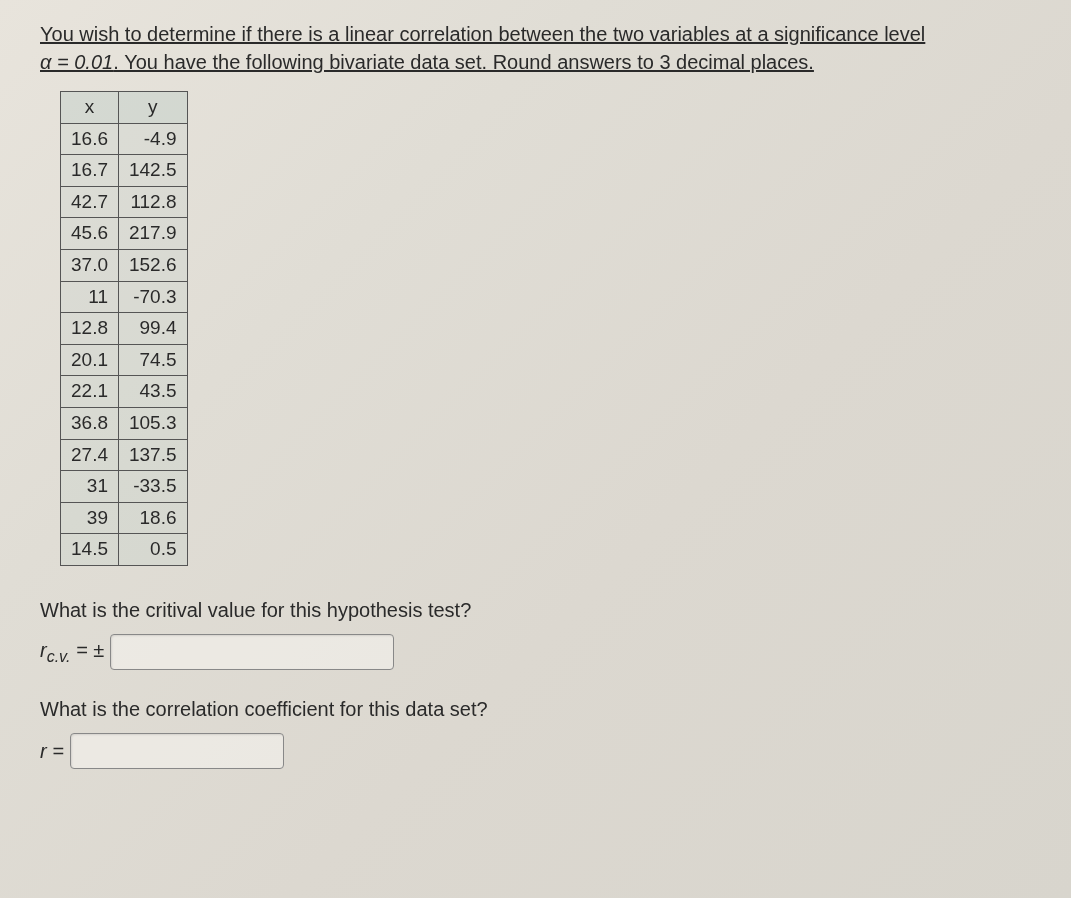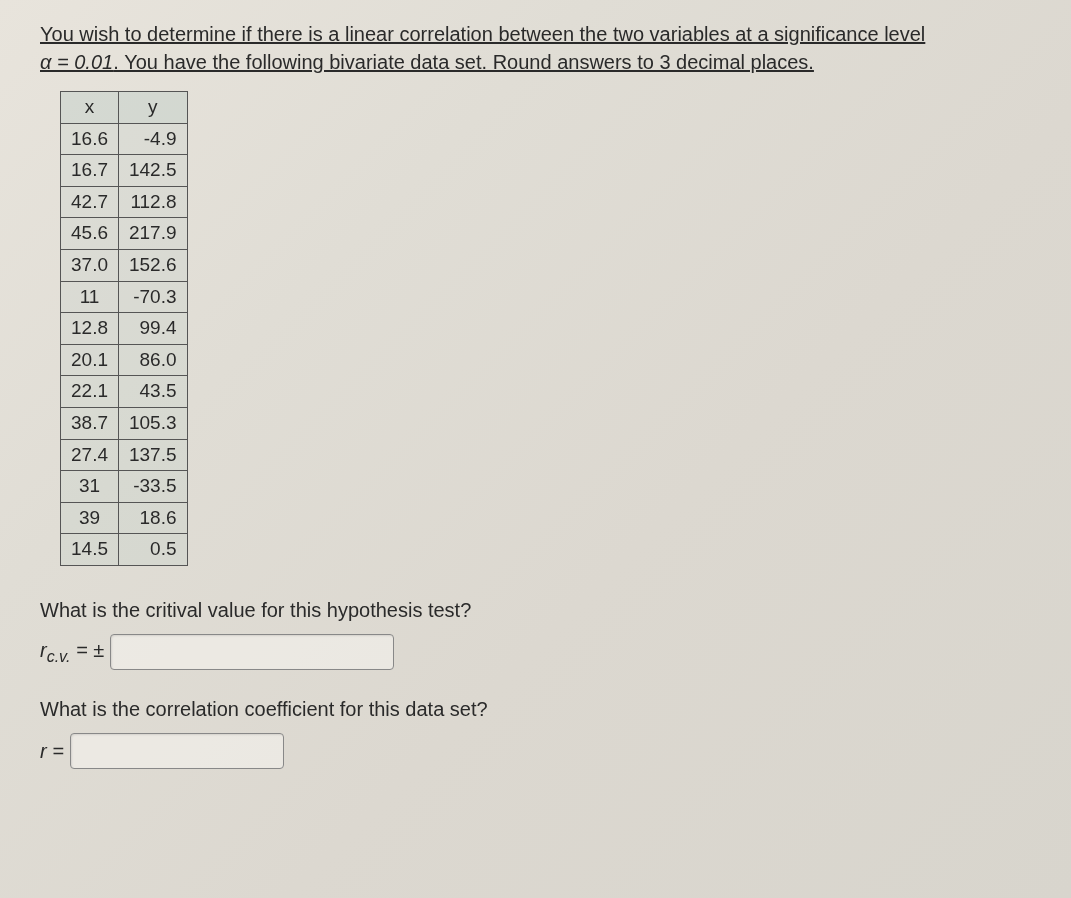--- a/index.html
+++ b/index.html
@@ -38,21 +38,20 @@
       height: 26px;
       box-sizing: border-box;
     }
     table.data th {
       text-align: center;
       background: rgba(180, 200, 195, 0.35);
       font-weight: normal;
     }
     table.data td.xcol {
       background: rgba(180, 200, 195, 0.18);
-      text-align: center;
     }
     table.data td.ycol {
       background: rgba(180, 200, 195, 0.18);
     }
     .question {
       margin-top: 20px;
       margin-bottom: 10px;
     }
     .answer-line {
       display: flex;
@@ -117,28 +116,28 @@
       <tr>
         <td class="xcol">11</td>
         <td class="ycol">-70.3</td>
       </tr>
       <tr>
         <td class="xcol">12.8</td>
         <td class="ycol">99.4</td>
       </tr>
       <tr>
         <td class="xcol">20.1</td>
-        <td class="ycol">86.0</td>
+        <td class="ycol">74.5</td>
       </tr>
       <tr>
         <td class="xcol">22.1</td>
         <td class="ycol">43.5</td>
       </tr>
       <tr>
-        <td class="xcol">38.7</td>
+        <td class="xcol">36.8</td>
         <td class="ycol">105.3</td>
       </tr>
       <tr>
         <td class="xcol">27.4</td>
         <td class="ycol">137.5</td>
       </tr>
       <tr>
         <td class="xcol">31</td>
         <td class="ycol">-33.5</td>
       </tr>

